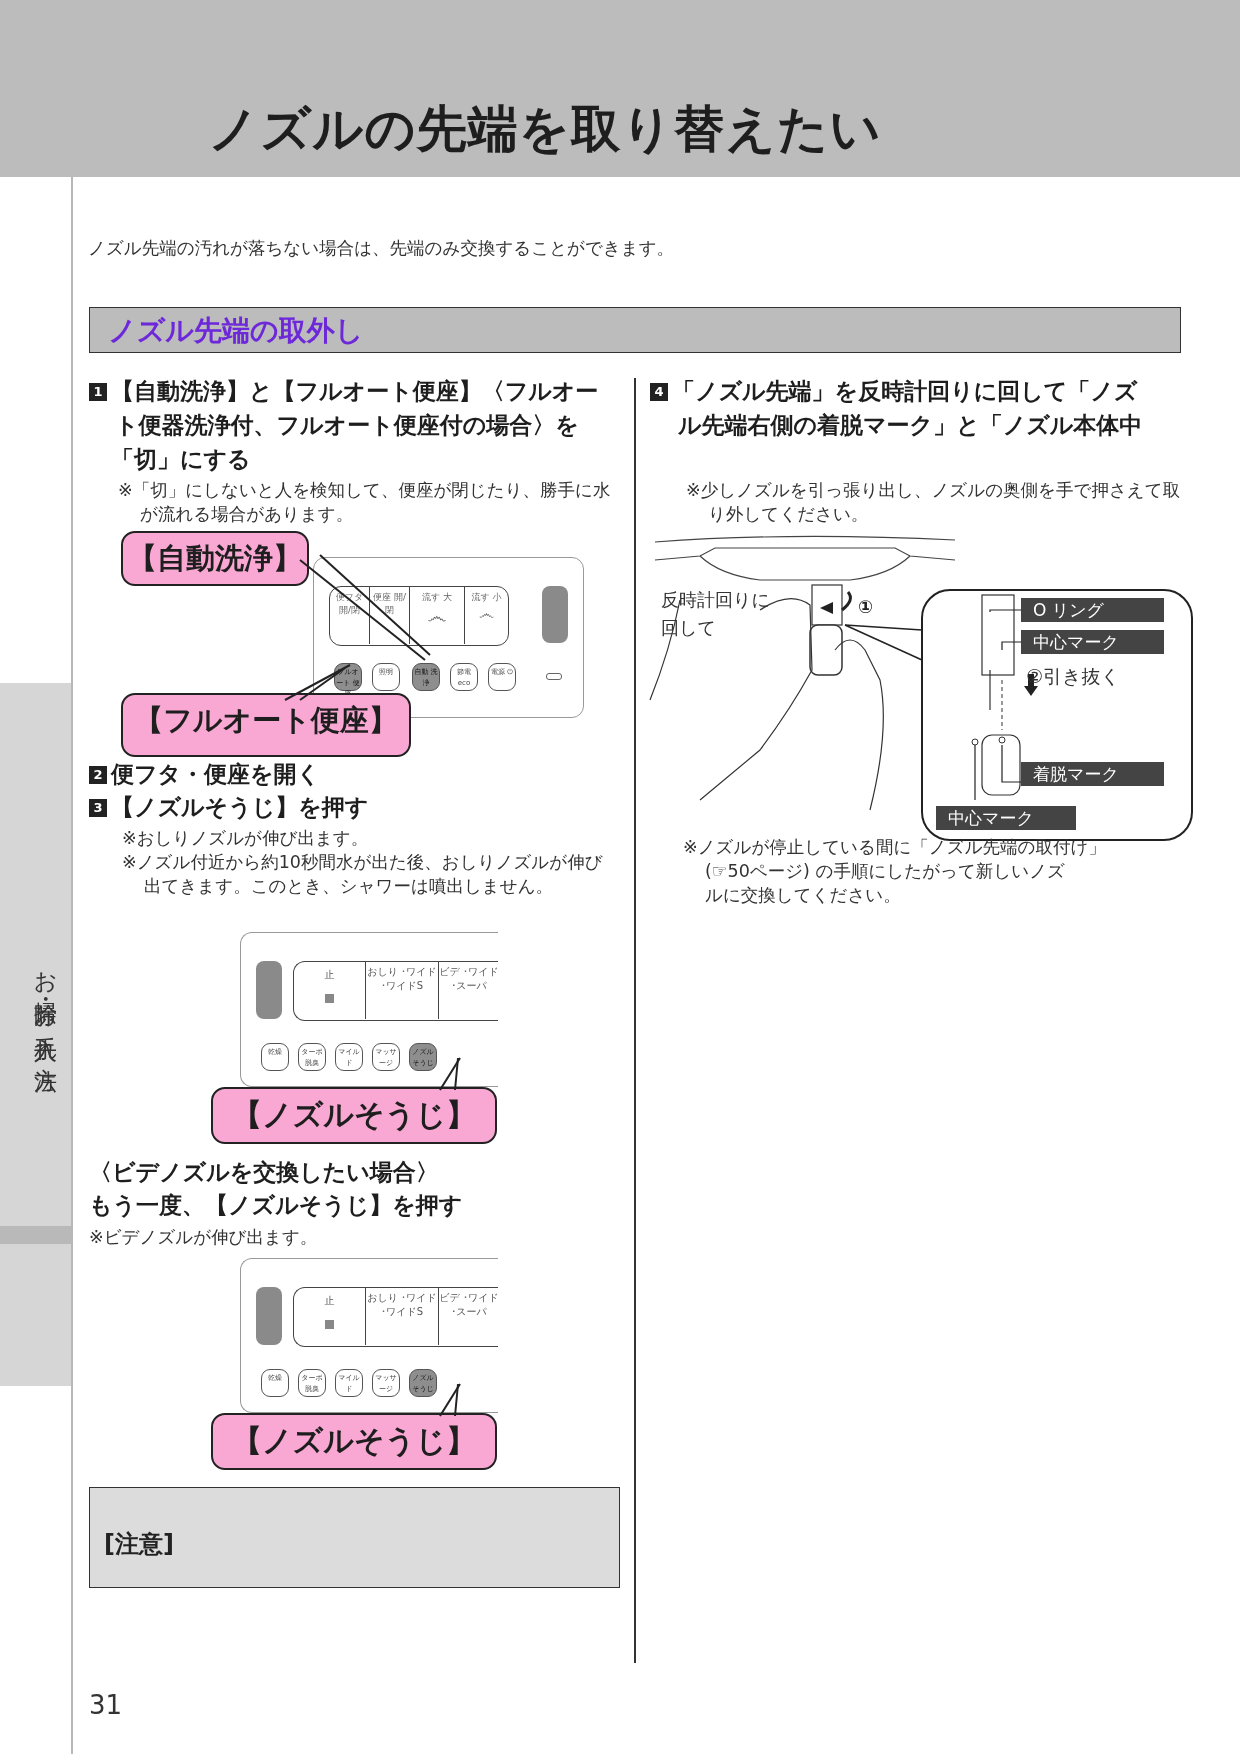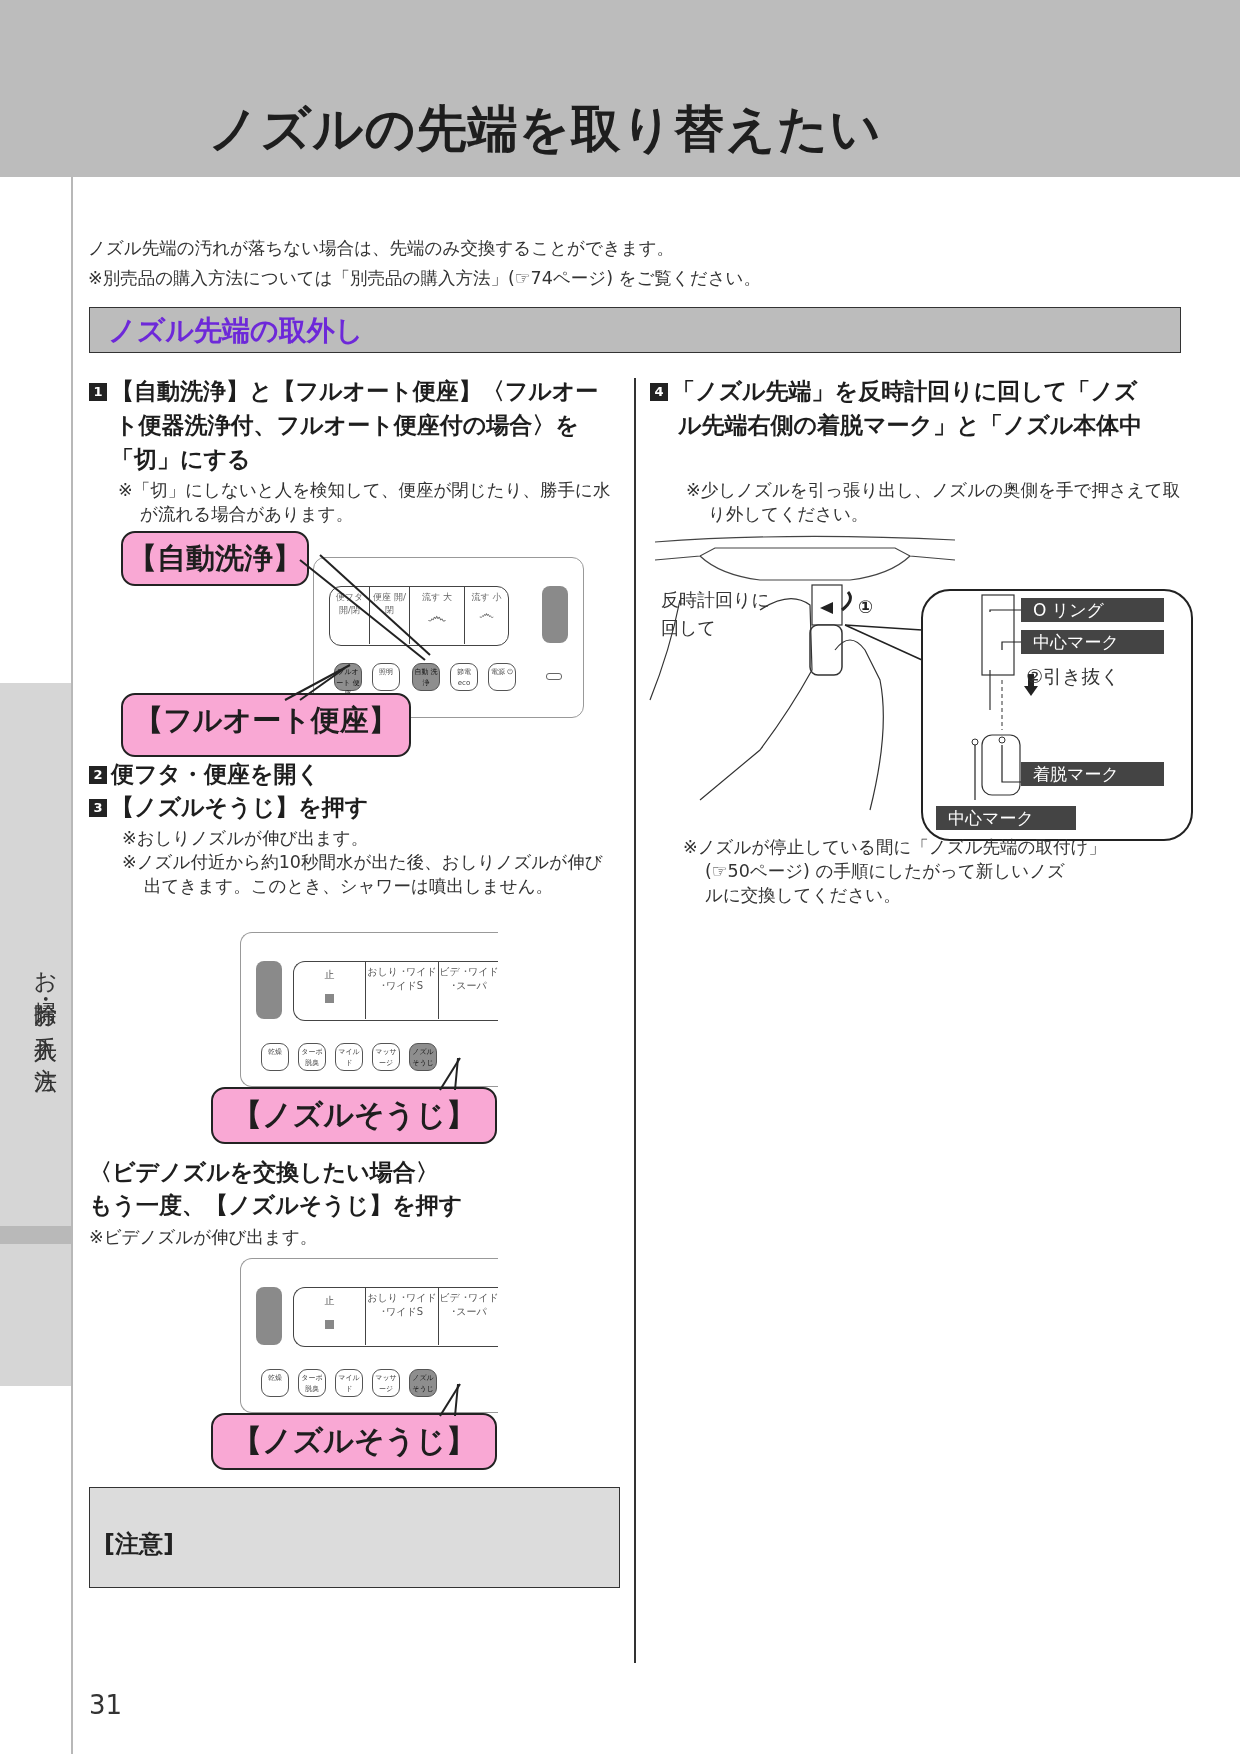--- a/index.html
+++ b/index.html
@@ -33,21 +33,20 @@
 <div class="header-band"></div>
 <h1 class="page-title">ノズルの先端を取り替えたい</h1>
 
 <div class="left-rule"></div>
 <div class="side-tab"></div>
 <div class="side-tab-dark"></div>
 <div class="side-tab-text">お掃除・お手入れ方法</div>
 
 <div class="intro">
   <div>ノズル先端の汚れが落ちない場合は、先端のみ交換することができます。</div>
-  <div>※別売品の購入方法については「別売品の購入方法」(☞74ページ) をご覧ください。</div>
 </div>
 
 <div class="section-bar">
   <div class="section-title">ノズル先端の取外し</div>
 </div>
 
 <div class="col-divider"></div>
 
 <div class="step" style="left:89px; top:374px; width:545px;">
   <span class="num">1</span><span>【自動洗浄】と【フルオート便座】〈フルオー</span><br>

